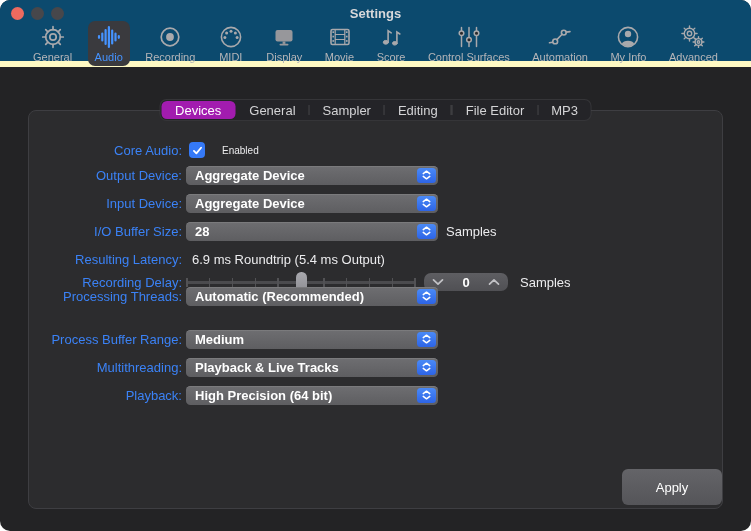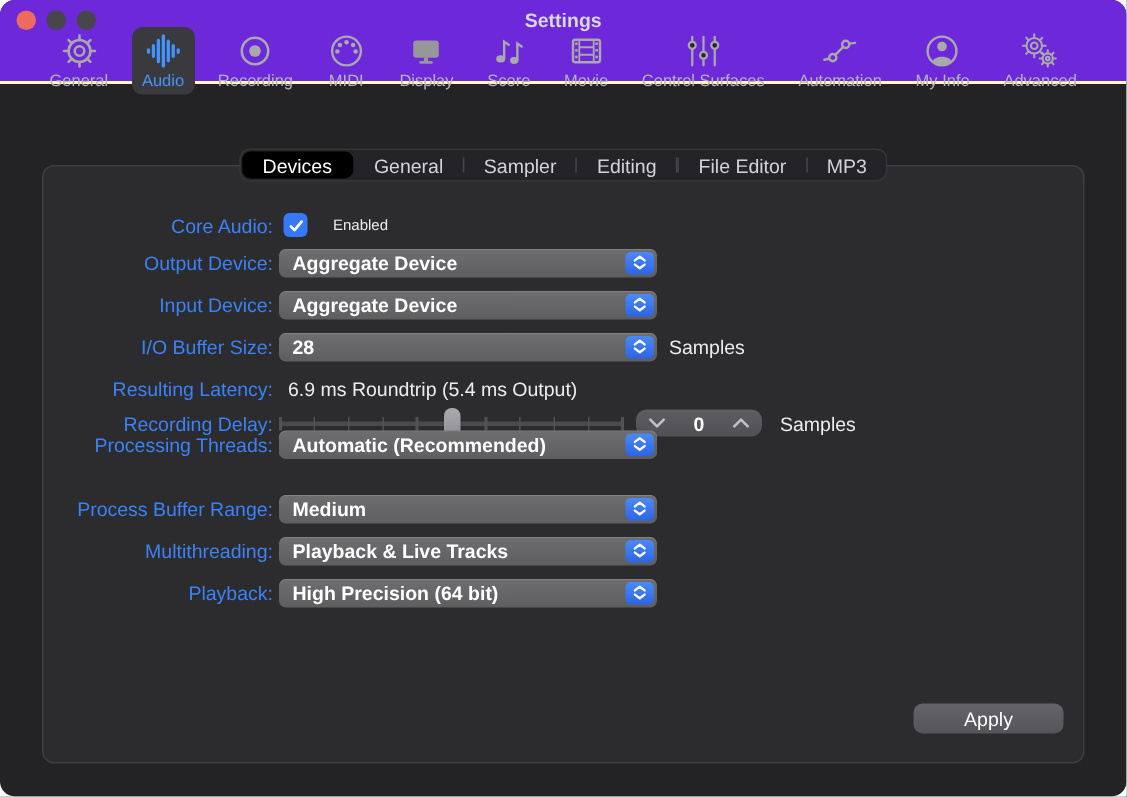--- a/index.html
+++ b/index.html
@@ -3,22 +3,22 @@
 <meta charset="utf-8">
 <style>
   html,body{margin:0;padding:0;background:#ffffff;}
   .window{
     position:relative;width:751px;height:531px;background:#232325;
     border-radius:10px;overflow:hidden;
     font-family:"Liberation Sans",sans-serif;color:#d9d9db;
     -webkit-font-smoothing:antialiased;
   }
   
-  .header{position:absolute;top:0;left:0;right:0;height:56px;background:#6d28d9;
-    border-bottom:2px solid #fef9c3;box-sizing:border-box;}
+  .header{position:absolute;top:0;left:0;right:0;height:67px;background:#0c4a6e;
+    border-bottom:6px solid #fef9c3;box-sizing:border-box;}
   .titlebar{position:relative;height:26px;}
   .traffic{position:absolute;top:7px;left:11px;display:flex;gap:7px;}
   .light{width:13px;height:13px;border-radius:50%;}
   .light.red{background:#ed6a5f;}
   .light.gray{background:#47474b;}
   .wintitle{position:absolute;left:0;right:0;top:6px;text-align:center;
     font-size:13px;font-weight:bold;color:#d8d8da;}
   .toolbar{position:absolute;top:27px;left:0;right:0;bottom:1px;
     display:flex;justify-content:space-between;align-items:center;padding:0 26px;}
   .tbtn{display:flex;flex-direction:column;align-items:center;gap:1px;
@@ -28,21 +28,21 @@
   .tbtn.selected{background:#3a3a3e;}
   .tbtn.selected .tlabel{color:#4593ff;}
   
   .panel{position:absolute;left:28px;top:110px;width:695px;height:399px;
     box-sizing:border-box;background:#2c2c2e;border:1px solid #3e3e42;border-radius:8px;}
   
   .tabs{position:absolute;top:99px;left:50%;transform:translateX(-50%);
     height:22px;display:inline-flex;align-items:stretch;background:#242428;
     border:1px solid rgba(255,255,255,0.08);border-radius:7px;z-index:3;box-sizing:border-box;}
   .seg{display:flex;align-items:center;padding:0 13px;font-size:13px;color:#d4d4d6;white-space:nowrap;}
-  .seg.selected{background:#000000;border-radius:5.5px;margin:1px;color:#ffffff;padding:0 14px;}
+  .seg.selected{background:#a21caf;border-radius:5.5px;margin:1px;color:#ffffff;padding:0 14px;}
   .segdiv{width:1px;background:#46464a;margin:5px 0;}
   
   .row{position:absolute;left:0;right:0;height:20px;display:flex;align-items:center;z-index:2;}
   .rlabel{width:182px;text-align:right;font-size:13px;color:#3b82f6;flex:0 0 182px;}
   .ctrl{margin-left:4px;display:flex;align-items:center;}
   .popup{position:relative;width:252px;height:19px;border-radius:4.5px;
     background:linear-gradient(180deg,#6e6e71 0%,#5e5e61 100%);
     display:flex;align-items:center;padding-left:9px;box-sizing:border-box;
     box-shadow:inset 0 0.5px 0 rgba(255,255,255,0.18);}
   .popup .pval{font-size:13px;font-weight:bold;color:#ffffff;white-space:nowrap;}
@@ -60,21 +60,21 @@
   .sticks{position:absolute;left:0;right:0;top:5.5px;height:9px;display:flex;justify-content:space-between;}
   .tick{width:1.5px;height:9px;background:#525255;}
   .thumb{position:absolute;left:calc(50% - 5px);top:0;width:10.5px;height:20px;border-radius:5.2px;
     background:linear-gradient(180deg,#a9a9ae,#8e8e93);}
   
   .stepper{margin-left:8px;width:84px;height:18px;border-radius:7px;box-sizing:border-box;
     background:linear-gradient(180deg,#5e5e62 0%,#505054 100%);
     display:flex;align-items:center;justify-content:space-between;padding:0 8px;}
   .stepval{font-size:13px;font-weight:bold;color:#ffffff;}
   
-  .apply{position:absolute;left:609px;top:469px;width:100px;height:20px;border-radius:6px;
+  .apply{position:absolute;left:622px;top:469px;width:100px;height:36px;border-radius:6px;
     background:linear-gradient(180deg,#646468,#555559);display:flex;align-items:center;
     justify-content:center;font-size:13px;color:#ffffff;z-index:2;}
 </style>
 </head>
 <body>
 
 <div class="window">
 
   <div class="header">
     <div class="titlebar">
@@ -126,49 +126,49 @@
         <span class="tlabel">MIDI</span>
       </div>
 
       <div class="tbtn">
         <svg class="ticon" viewBox="0 0 26 26" fill="#97979b" stroke="none">
           <rect x="4.5" y="6" width="17" height="11.5" rx="2"></rect>
           <rect x="11.6" y="17.5" width="2.8" height="2.4"></rect>
           <rect x="8.5" y="19.7" width="9" height="1.8" rx="0.9"></rect>
         </svg>
         <span class="tlabel">Display</span>
-      </div>
-
-      <div class="tbtn">
-        <svg class="ticon" viewBox="0 0 26 26" fill="#a9a9ac" stroke="#a9a9ac" stroke-linecap="round">
-          <ellipse cx="7.8" cy="18.3" rx="2.5" ry="1.9"></ellipse>
-          <path d="M10.1 17.8V6.8l3.1 2" fill="none" stroke-width="1.6"></path>
-          <ellipse cx="16.8" cy="19.3" rx="2.3" ry="1.8"></ellipse>
-          <path d="M18.9 18.8V8l2.9 2" fill="none" stroke-width="1.6"></path>
-        </svg>
-        <span class="tlabel">Score</span>
       </div>
 
       <div class="tbtn">
         <svg class="ticon" viewBox="0 0 26 26" fill="none" stroke="#a9a9ac">
           <rect x="4" y="5.5" width="18" height="15" rx="1.5" stroke-width="1.6"></rect>
           <path d="M8.2 5.5v15M17.8 5.5v15M8.2 10.5h9.6M8.2 15.5h9.6" stroke-width="1.2"></path>
           <g fill="#a9a9ac" stroke="none">
             <rect x="5.4" y="7.3" width="1.7" height="1.7"></rect>
               <rect x="5.4" y="11.7" width="1.7" height="1.7"></rect>
               <rect x="5.4" y="16.1" width="1.7" height="1.7"></rect>
             <rect x="18.9" y="7.3" width="1.7" height="1.7"></rect>
               <rect x="18.9" y="11.7" width="1.7" height="1.7"></rect>
               <rect x="18.9" y="16.1" width="1.7" height="1.7"></rect>
           </g>
         </svg>
         <span class="tlabel">Movie</span>
       </div>
 
       <div class="tbtn">
+        <svg class="ticon" viewBox="0 0 26 26" fill="#a9a9ac" stroke="#a9a9ac" stroke-linecap="round">
+          <ellipse cx="7.8" cy="18.3" rx="2.5" ry="1.9"></ellipse>
+          <path d="M10.1 17.8V6.8l3.1 2" fill="none" stroke-width="1.6"></path>
+          <ellipse cx="16.8" cy="19.3" rx="2.3" ry="1.8"></ellipse>
+          <path d="M18.9 18.8V8l2.9 2" fill="none" stroke-width="1.6"></path>
+        </svg>
+        <span class="tlabel">Score</span>
+      </div>
+
+      <div class="tbtn">
         <svg class="ticon" viewBox="0 0 26 26" fill="none" stroke="#a9a9ac" stroke-width="1.5" stroke-linecap="round">
           <path d="M5.5 3.5v19M13 3.5v19M20.5 3.5v19"></path>
           <circle cx="5.5" cy="9.2" r="2.3" fill="#29292b"></circle>
           <circle cx="13" cy="15.8" r="2.3" fill="#29292b"></circle>
           <circle cx="20.5" cy="9.2" r="2.3" fill="#29292b"></circle>
         </svg>
         <span class="tlabel">Control Surfaces</span>
       </div>
 
       <div class="tbtn">

